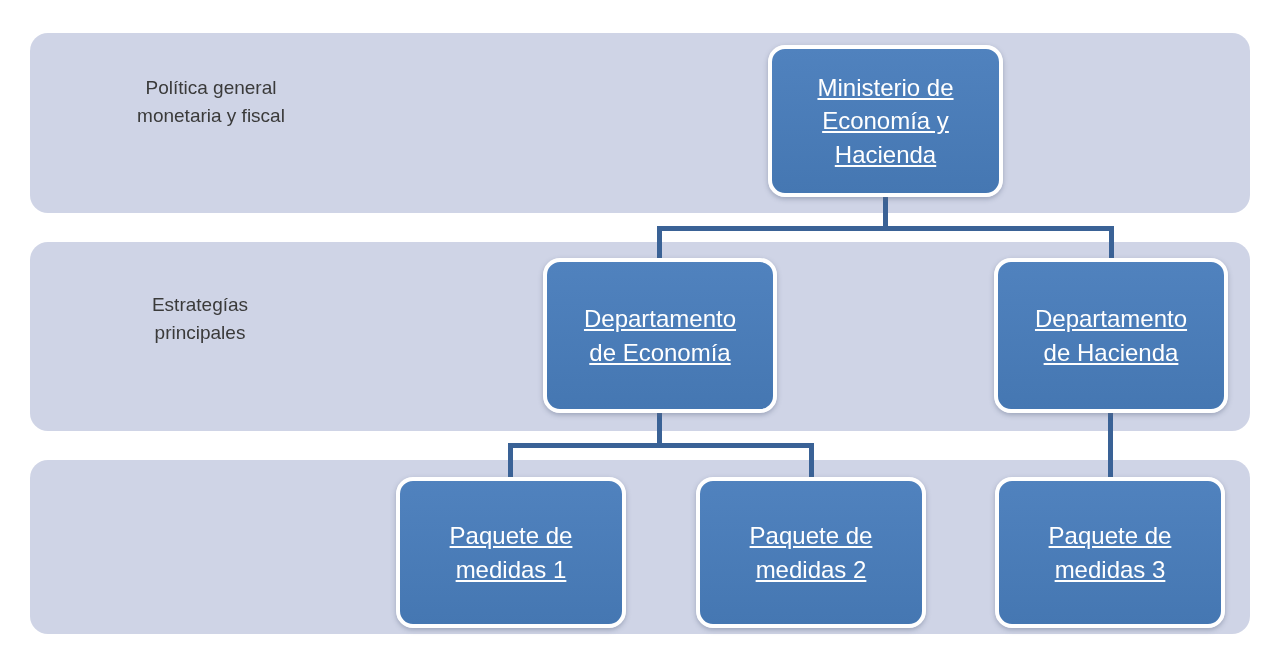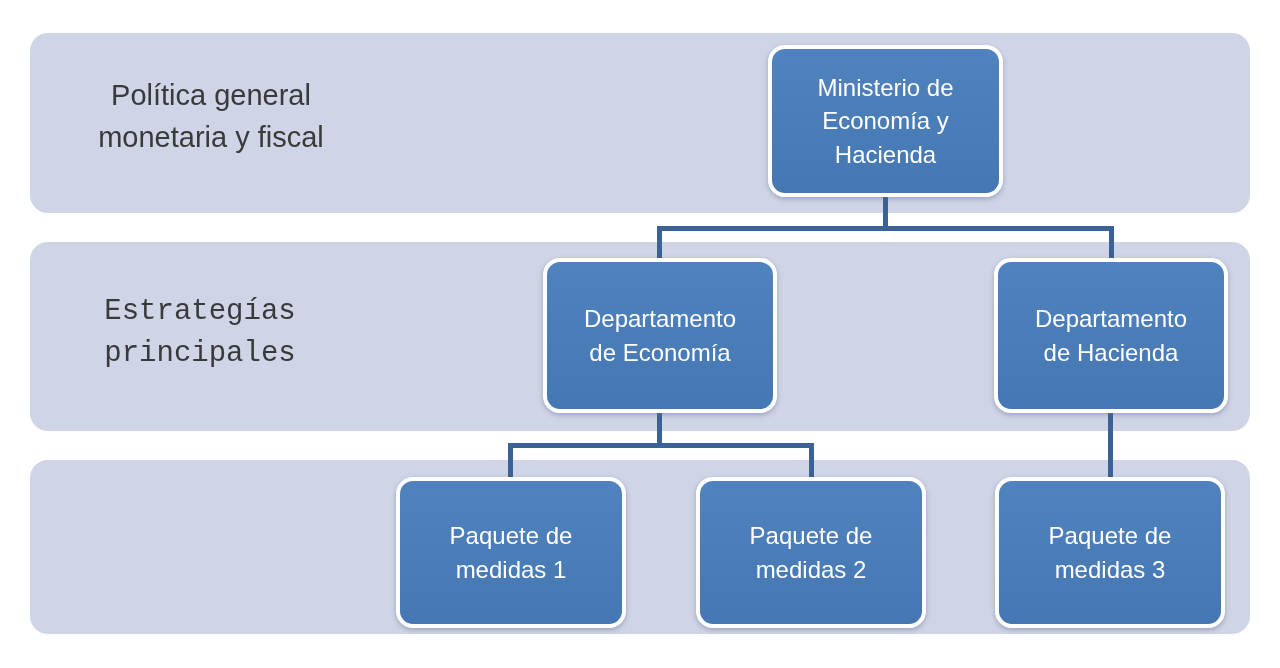--- a/index.html
+++ b/index.html
@@ -22,45 +22,46 @@
     background: var(--band-fill, #cfd4e6);
     border-radius: 18px;
   }
   .band.b1 { top: 33px;  height: 180px; }
   .band.b2 { top: 242px; height: 189px; }
   .band.b3 { top: 460px; height: 174px; }
 
   .band-label {
     position: absolute;
     color: var(--label-text, #3a3a3a);
-    font-size: 29px;
+    font-size: 19px;
     line-height: 1.45;
     text-align: center;
     white-space: pre-line;
     width: 300px;
   }
   .band-label.l1 { left: 61px; top: 74px; }
-  .band-label.l2 { left: 50px; top: 291px; font-family: Liberation Mono, monospace; }
+  .band-label.l2 { left: 50px; top: 291px; }
   .band-label.l3 { left: 58px; top: 484px; }
 
   .node {
     position: absolute;
     box-sizing: border-box;
     background: linear-gradient(180deg, var(--node-fill-top, #5082be), var(--node-fill-bottom, #4577b2));
     border: 4px solid var(--node-border, #ffffff);
     border-radius: 17px;
     color: var(--node-text, #ffffff);
     font-size: 24px;
     line-height: 1.38;
     text-align: center;
     white-space: pre-line;
     display: flex;
     align-items: center;
     justify-content: center;
     box-shadow: 0 2px 5px rgba(96, 106, 134, 0.45);
+    text-decoration: underline;
   }
   .node.ministerio    { left: 768px;  top: 45px;  width: 235px; height: 152px; }
   .node.dep-economia  { left: 543px;  top: 258px; width: 234px; height: 155px; }
   .node.dep-hacienda  { left: 994px;  top: 258px; width: 234px; height: 155px; }
   .node.paquete-1     { left: 396px;  top: 477px; width: 230px; height: 151px; }
   .node.paquete-2     { left: 696px;  top: 477px; width: 230px; height: 151px; }
   .node.paquete-3     { left: 995px;  top: 477px; width: 230px; height: 151px; }
 
   .connector {
     position: absolute;

